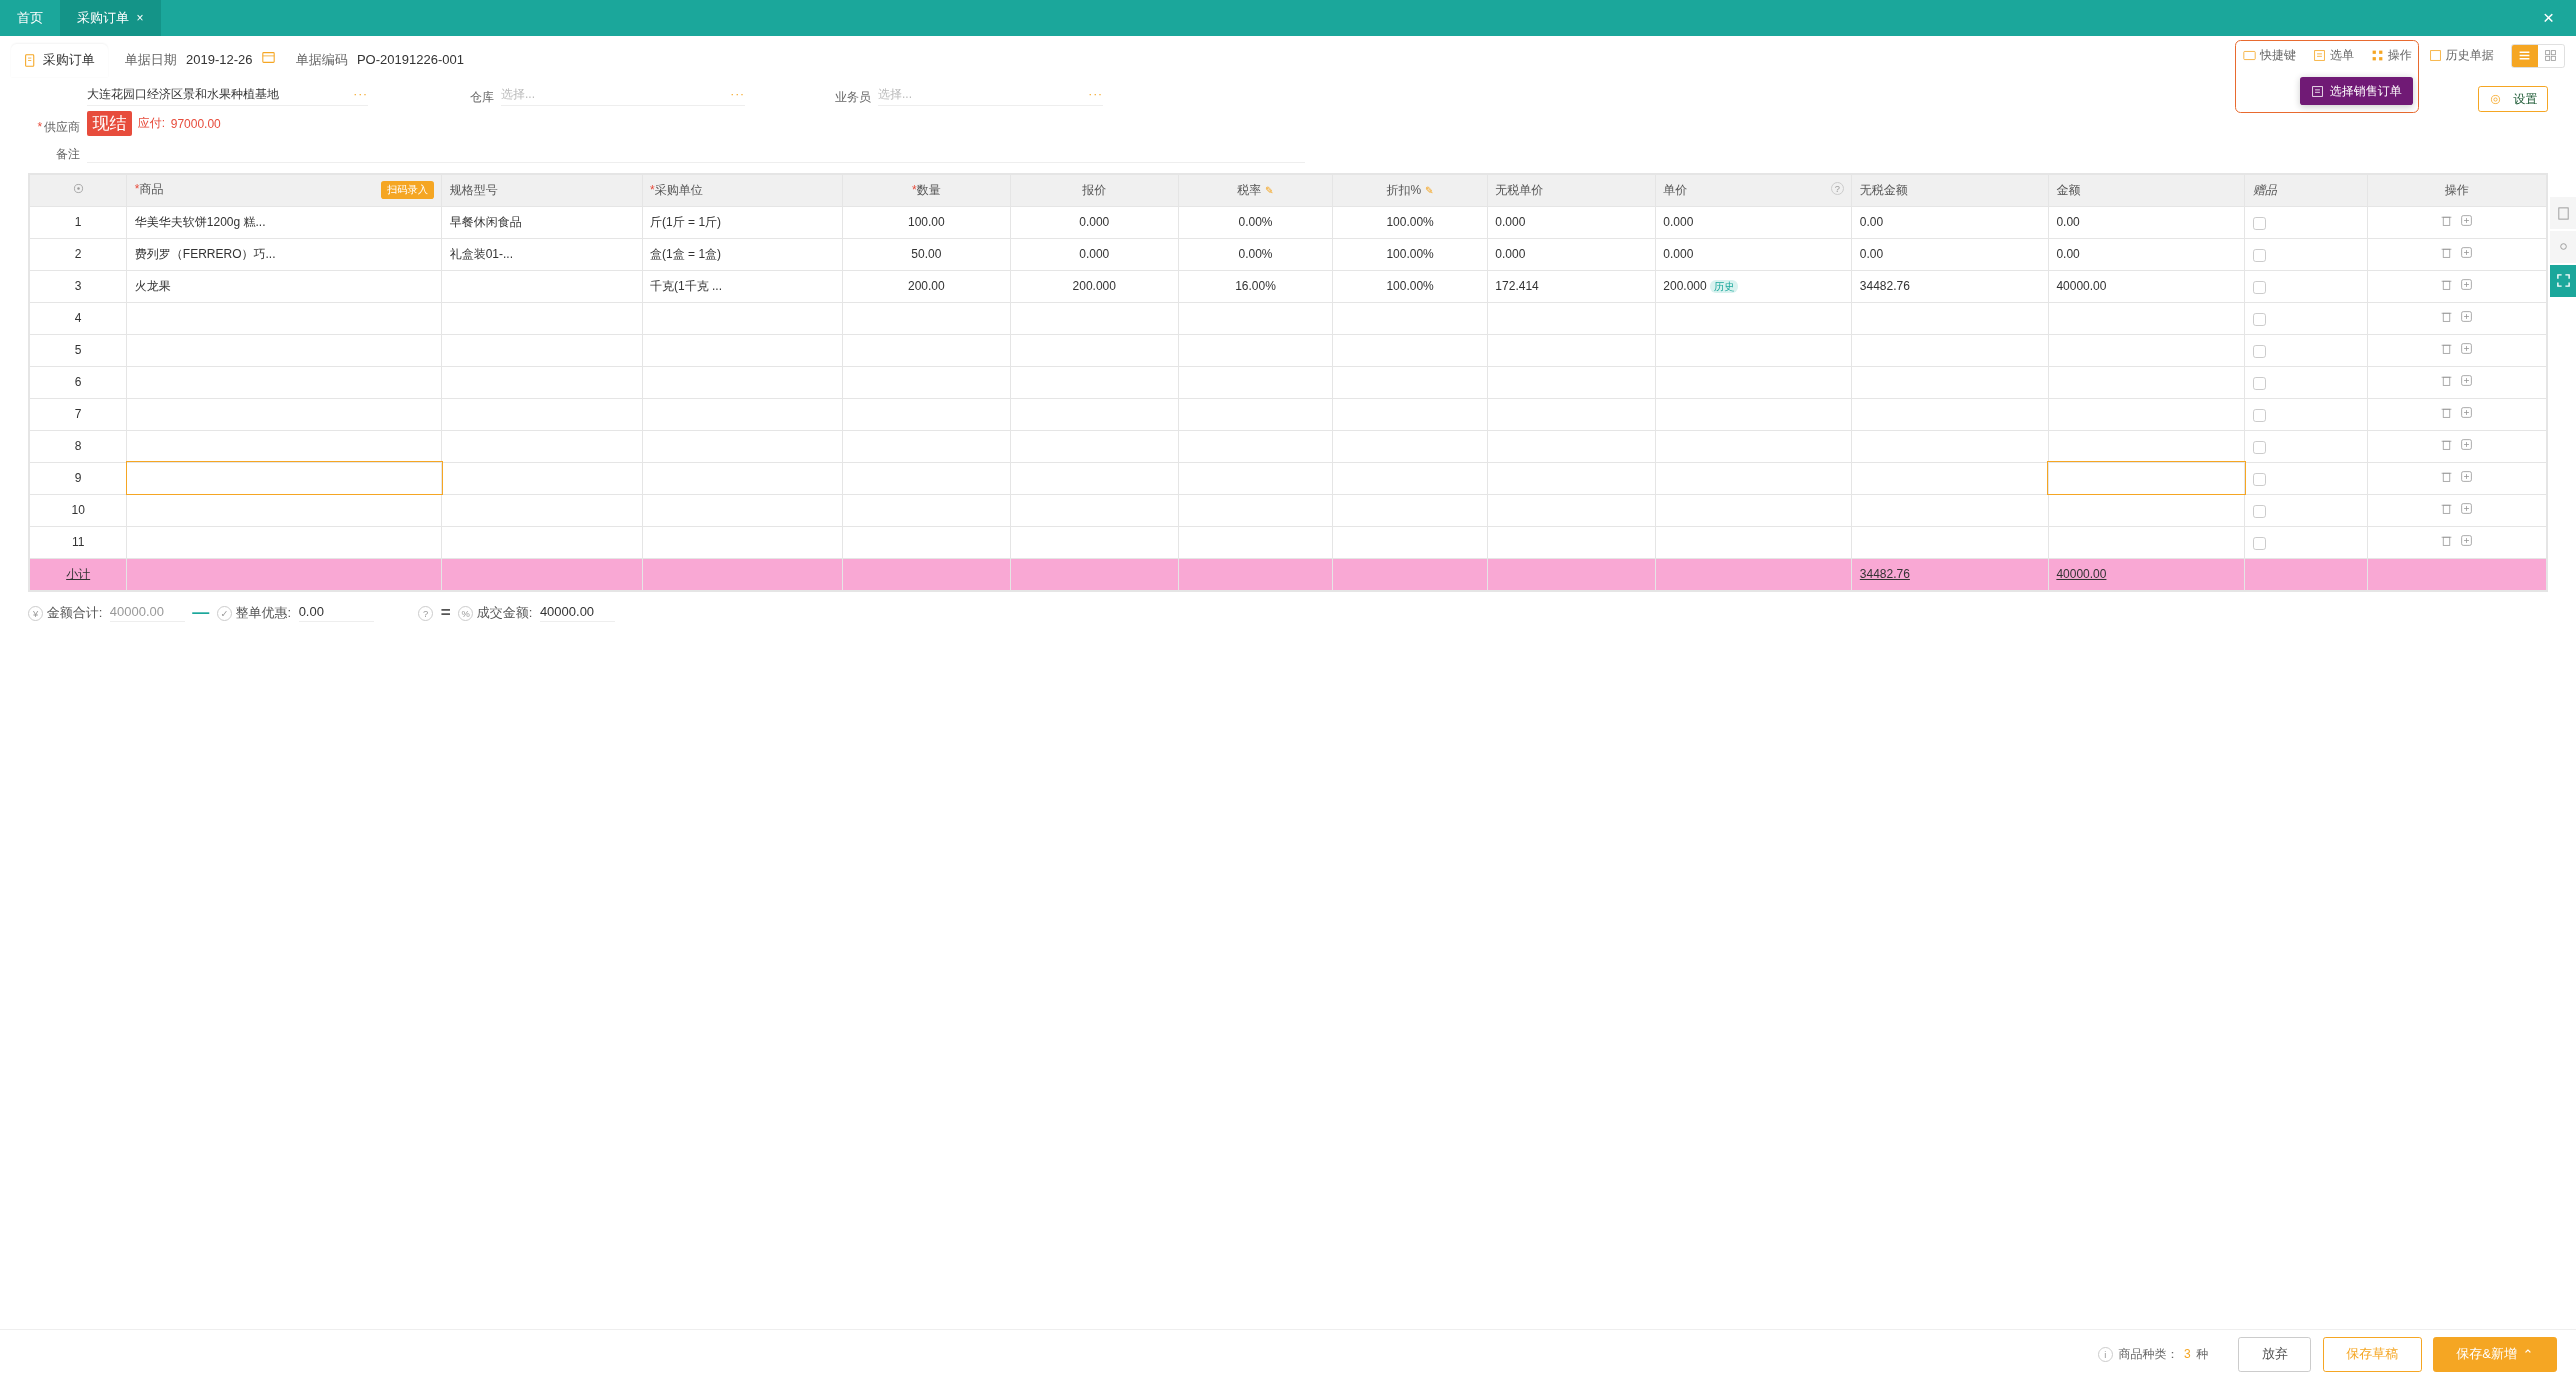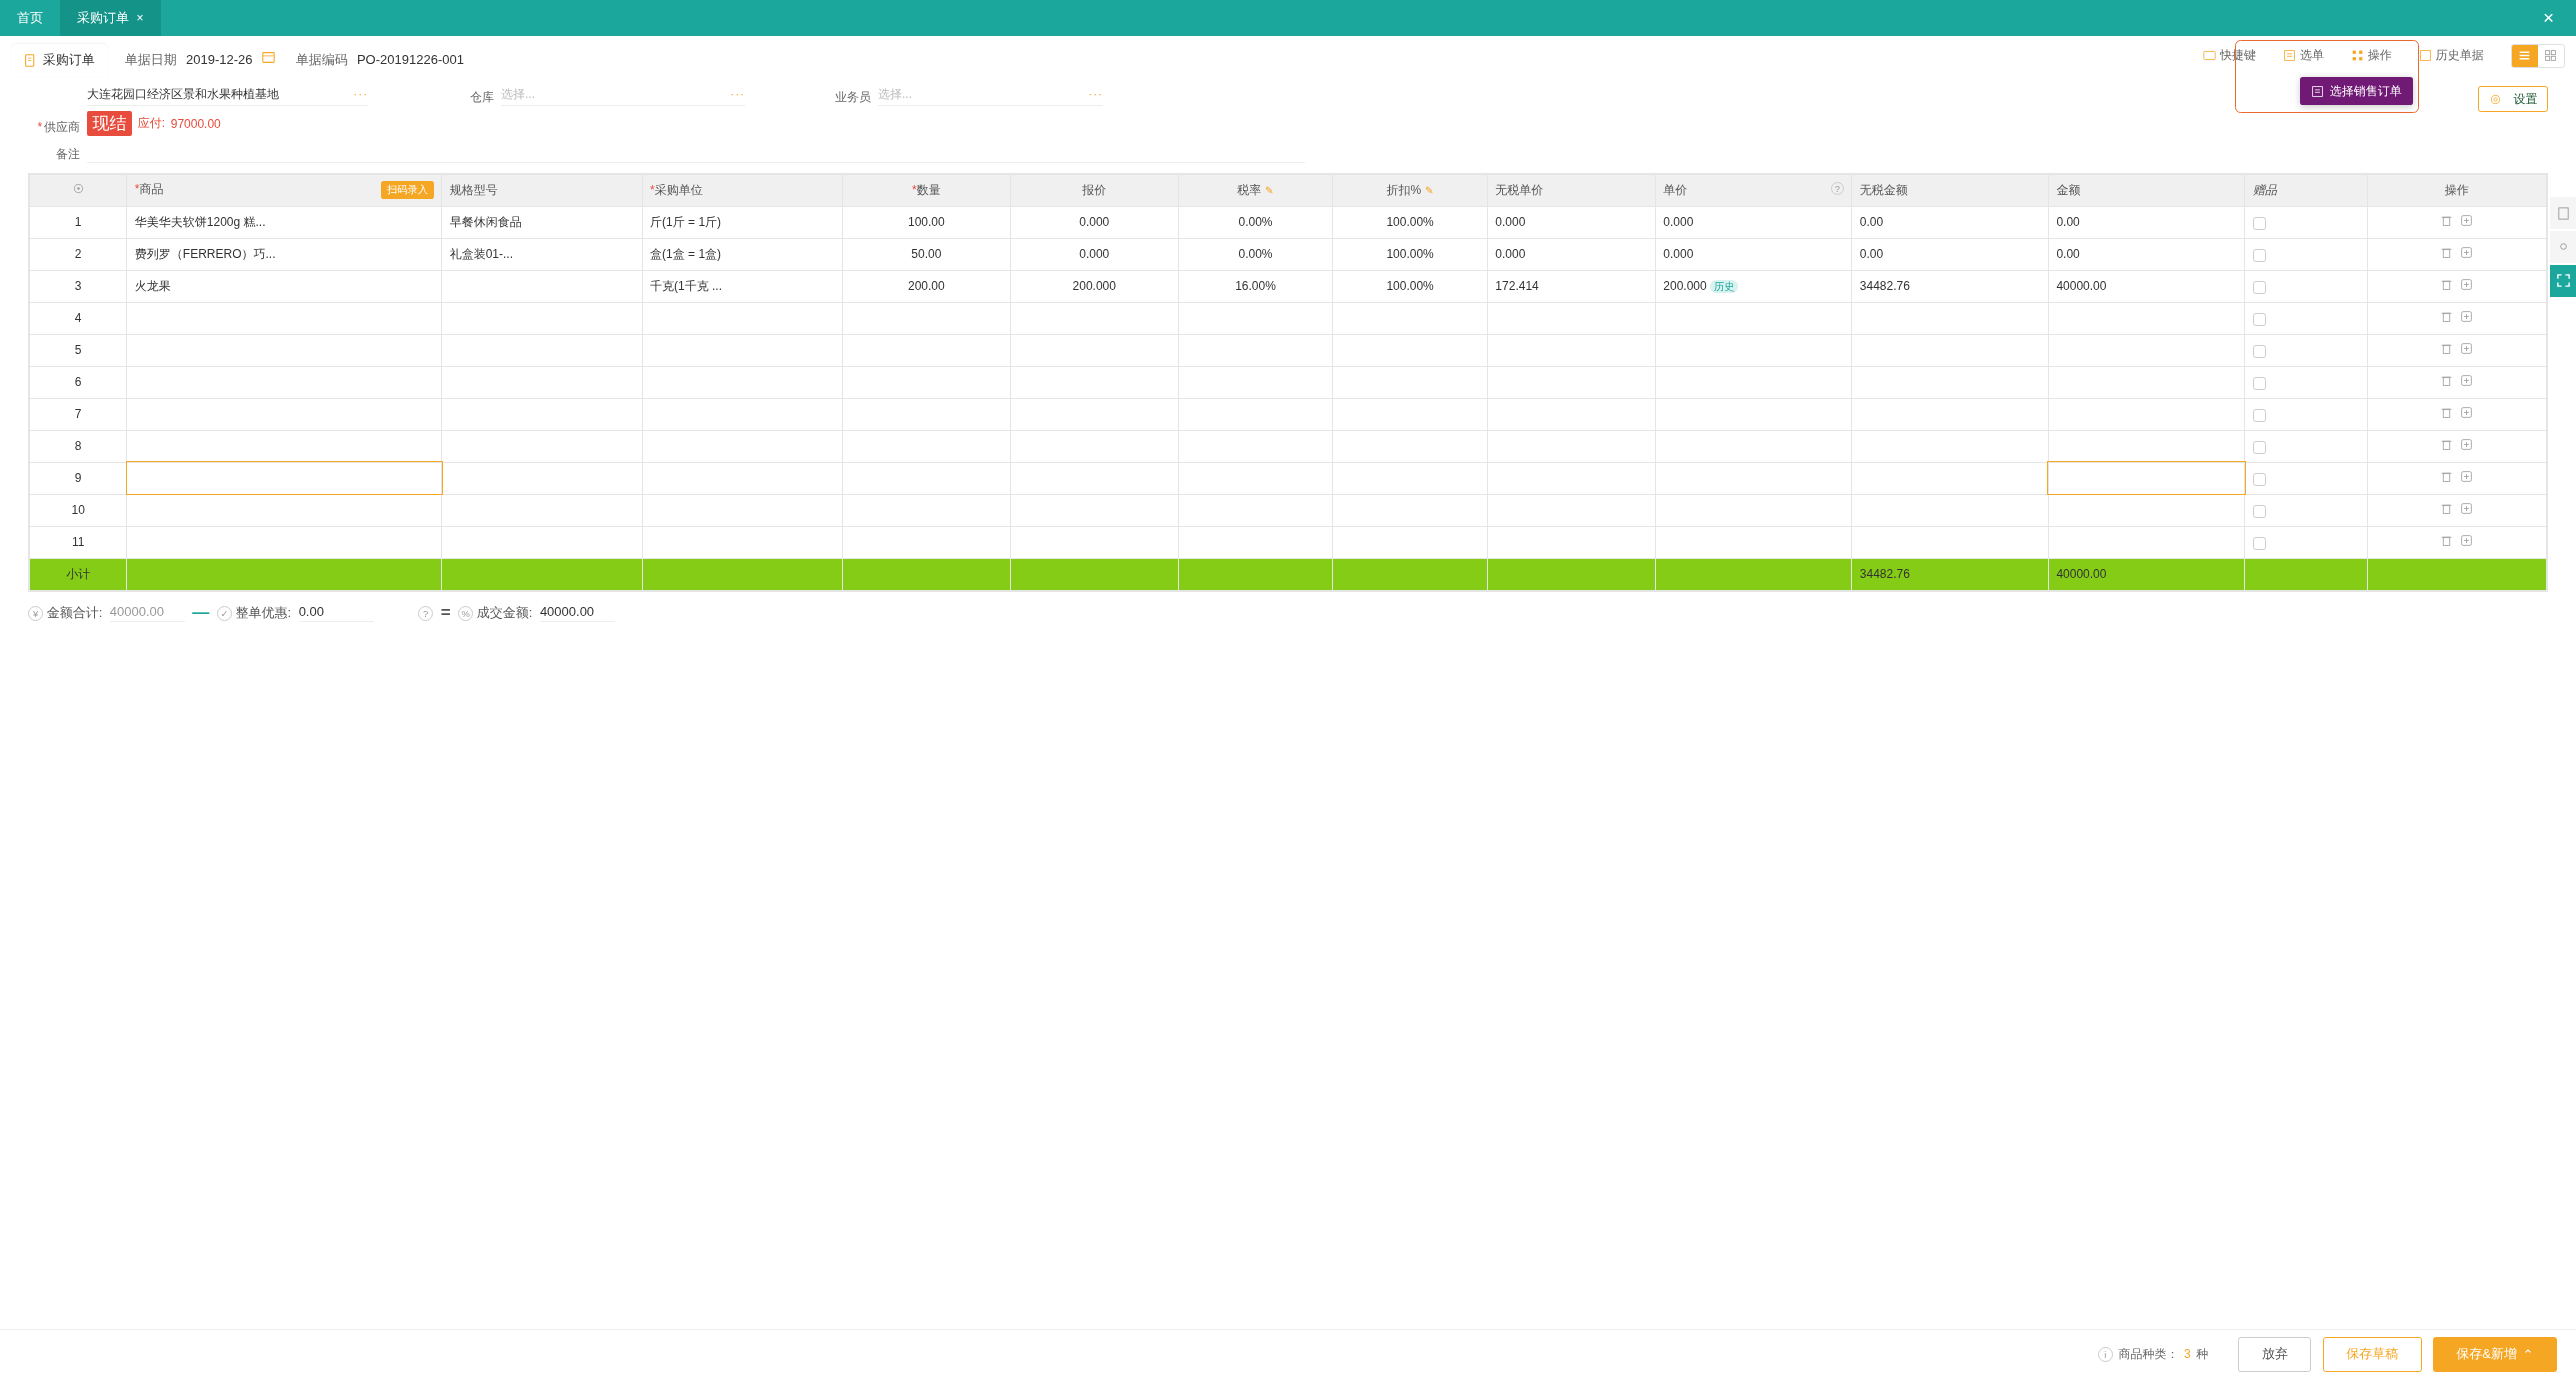--- a/index.html
+++ b/index.html
@@ -14,21 +14,21 @@
 
 
 .sub-header { display: flex; align-items: center; padding: 7.5px 11.2px 0 11.2px; position: relative; }
 .doc-tab { background: #fff; border-radius: 5.6px 5.6px 0 0; padding: 7.5px 13px; font-size: 13px; display: flex; align-items: center; gap: 5.6px; box-shadow: 0 -0.9px 1.9px rgba(0,0,0,.05); }
 .icon-doc { width: 13px; height: 13px; display: inline-block; }
 .meta { display: flex; align-items: center; gap: 21px; margin-left: 17px; color: #666; font-size: 13px; }
 .meta .label { color: #666; margin-right: 5.6px; }
 .meta .value { color: #333; }
 .date-icon { color: #f5a623; margin-left: 5.6px; }
 
-.header-right { position: absolute; right: 11.2px; top: 7.5px; display: flex; align-items: center; gap: 16px; }
+.header-right { position: absolute; right: 11.2px; top: 7.5px; display: flex; align-items: center; gap: 6px; }
 .hr-item { display: flex; align-items: center; gap: 3.7px; padding: 3.7px 5.6px; color: #666; cursor: pointer; font-size: 12px; }
 .view-toggle { display: flex; border: 0.9px solid #e0e0e0; border-radius: 2.8px; overflow: hidden; margin-left: 5.6px; }
 .view-toggle > div { width: 26px; height: 22.5px; display: flex; align-items: center; justify-content: center; cursor: pointer; color: #999; }
 .view-toggle > div.active { background: #f5a623; color: #fff; }
 
 .highlight-box { position: absolute; border: 1.9px solid #e86a2f; border-radius: 5.6px; top: 3.7px; right: 157px; width: 184px; height: 73px; pointer-events: none; }
 .dropdown-btn { position: absolute; top: 41px; right: 163px; background: #701a75; color: #fff; padding: 5.6px 11.2px; border-radius: 2.8px; display: flex; align-items: center; gap: 5.6px; cursor: pointer; font-size: 12px; box-shadow: 0 1.9px 7.5px rgba(0,0,0,.2); }
 
 
 .content { padding: 9.4px 28px 0 28px; }
@@ -63,21 +63,21 @@
 .col-ntamt { width: 103px; }
 .col-amt { width: 103px; }
 .col-gift { width: 64px; text-align: left; font-style: italic; }
 .col-act { width: 94px; text-align: center; }
 .scan-badge { background: #f5a623; color: #fff; padding: 1.9px 5.6px; border-radius: 2.8px; font-size: 10.3px; float: right; }
 .edit-ico { color: #f5a623; margin-left: 3.7px; font-size: 10.3px; }
 .help-ico { float: right; color: #999; border: 0.9px solid #ccc; border-radius: 50%; width: 13px; height: 13px; display: inline-flex; align-items: center; justify-content: center; font-size: 9.4px; }
 .history-tag { background: #d9f2ef; color: #1ba79b; padding: 0.9px 3.7px; font-size: 10.3px; border-radius: 6px; margin-left: 3.7px; }
 .chk { width: 13px; height: 13px; border: 0.9px solid #ccc; border-radius: 2.8px; display: inline-block; vertical-align: middle; }
 .act-ico { color: #999; margin: 0 3.7px; cursor: pointer; display: inline-flex; }
-tr.subtotal td { background: #84cc16; }
+tr.subtotal td { background: #f9a8d4; text-decoration: underline; }
 td.selected { outline: 0.9px solid #f5a623; outline-offset: -0.9px; }
 
 
 .totals { display: flex; align-items: center; gap: 7.5px; padding: 11.2px 0; font-size: 13px; }
 .totals .tlabel { display: flex; align-items: center; gap: 3.7px; color: #555; }
 .totals .tval { color: #999; border-bottom: 0.9px solid #eee; min-width: 75px; display: inline-block; padding-bottom: 1.9px; }
 .totals .minus { color: #1ba79b; font-weight: bold; font-size: 17px; }
 .totals .eq { color: #555; font-weight: bold; font-size: 17px; }
 .circ { border: 0.9px solid #ccc; border-radius: 50%; width: 15px; height: 15px; display: inline-flex; align-items: center; justify-content: center; font-size: 9.4px; color: #999; }
 

